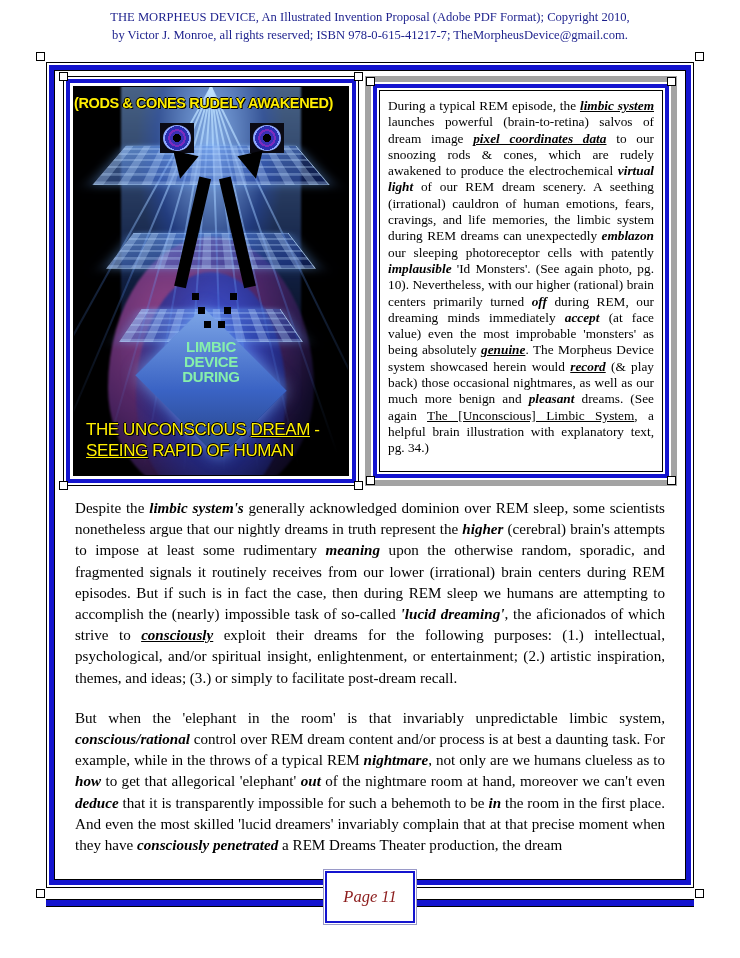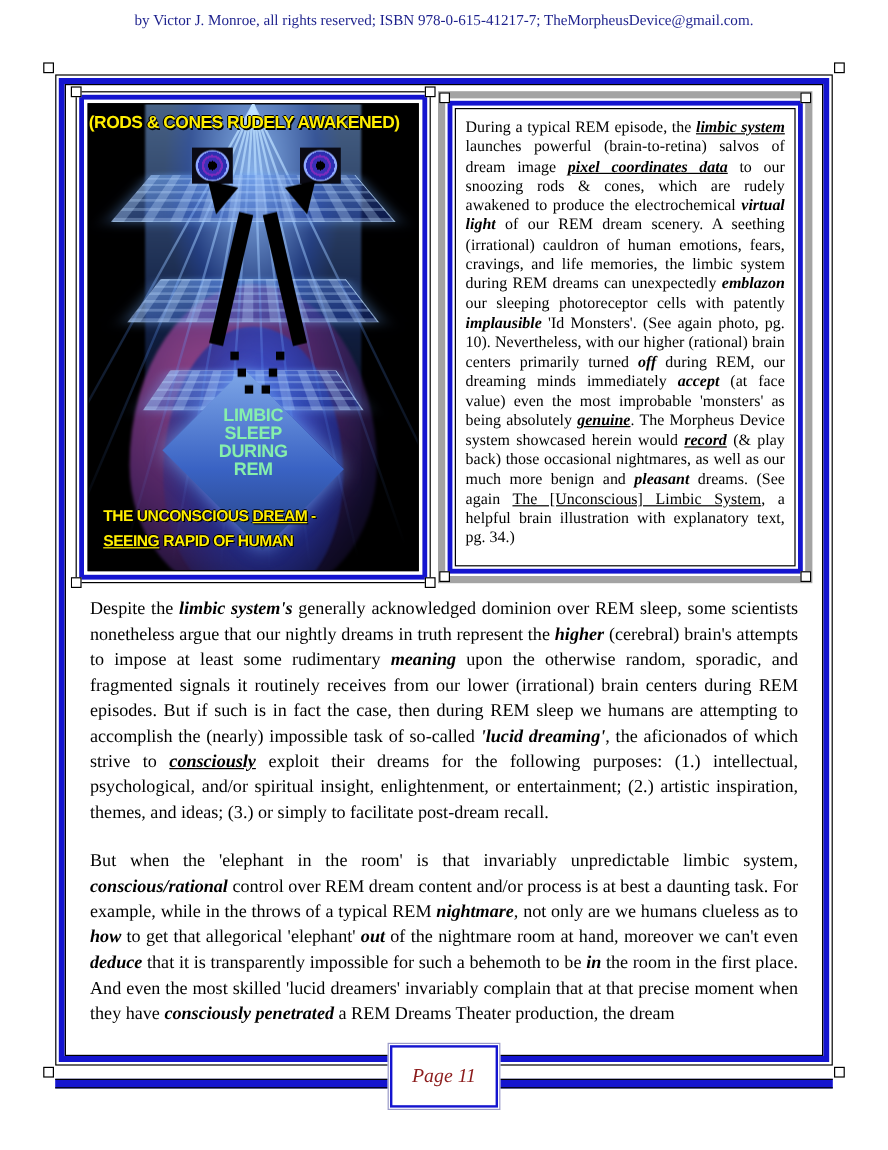--- a/index.html
+++ b/index.html
@@ -241,22 +241,22 @@
     letter-spacing: -0.4px;
     z-index: 20;
     text-shadow: 1px 1px 0 #000, -1px 0 0 #000, 0 -1px 0 #000;
   }
   .art-caption {
     position: absolute;
     left: 12px; bottom: 14px;
     width: 262px;
     color: #ffee00;
     font-family: "Liberation Sans", sans-serif;
-    font-weight: bold;
-    font-size: 13px;
+    font-weight: normal;
+    font-size: 17px;
     line-height: 21px;
     letter-spacing: -0.4px;
     z-index: 20;
     text-shadow: 1px 1px 0 #000, -1px 0 0 #000, 0 -1px 0 #000;
   }
   .art-caption u { text-decoration: underline; }
 
   
   #caption-box {
     position: relative;
@@ -354,20 +354,21 @@
     font-family: "Liberation Serif", serif;
     font-style: italic;
     font-size: 16.5px;
     color: #8c1c1c;
   }
 </style>
 </head>
 <body>
 
 <div id="header">
+  <span class="hline">THE MORPHEUS DEVICE, An Illustrated Invention Proposal (Adobe PDF Format); Copyright 2010,</span>
   <span class="hline">by Victor J. Monroe, all rights reserved; ISBN 978-0-615-41217-7; TheMorpheusDevice@gmail.com.</span>
 </div>
 
 <div id="outer-frame">
   <div class="handle h-tl2"></div>
   <div class="handle h-tr2"></div>
   <div class="handle h-bl2"></div>
   <div class="handle h-br2"></div>
 
   <div id="outer-frame-inner">
@@ -399,23 +400,22 @@
               <div class="ray" style="left:50%; transform:translateX(-50%) rotate(23deg);"></div>
               <div class="ray" style="left:50%; transform:translateX(-50%) rotate(29deg);"></div>
 
               <div class="code-plane plane-1"></div>
               <div class="code-plane plane-2"></div>
               <div class="code-plane plane-3"></div>
 
               <div class="chip"></div>
               <div class="chip-label">
                 <div>LIMBIC</div>
-                <div>SLEEP</div>
+                <div>DEVICE</div>
                 <div>DURING</div>
-                <div>REM</div>
               </div>
 
               <div class="eye eye-l"></div>
               <div class="eye eye-r"></div>
 
               <div class="arrow-head" style="left:96px; top:66px; transform:rotate(193deg);"></div>
               <div class="arrow-shaft" style="left:100px; top:88px; height:112px; transform:rotate(13deg);"></div>
               <div class="arrow-head" style="left:166px; top:66px; transform:rotate(167deg);"></div>
               <div class="arrow-shaft" style="left:170px; top:88px; height:112px; transform:rotate(-13deg);"></div>
 

